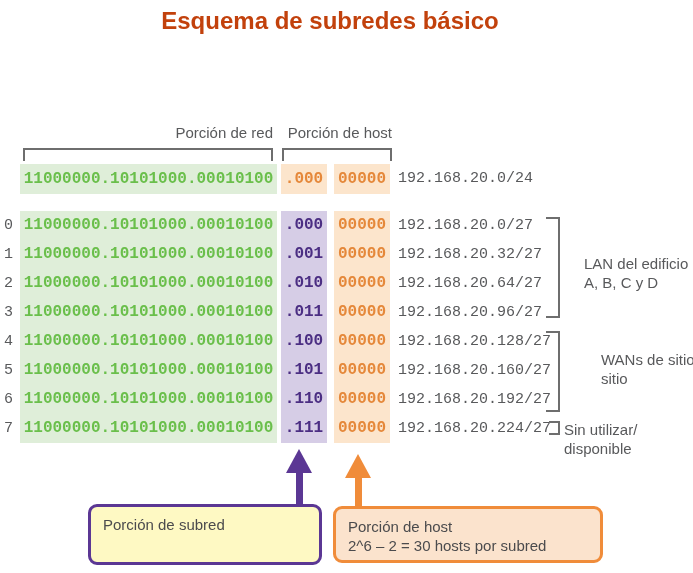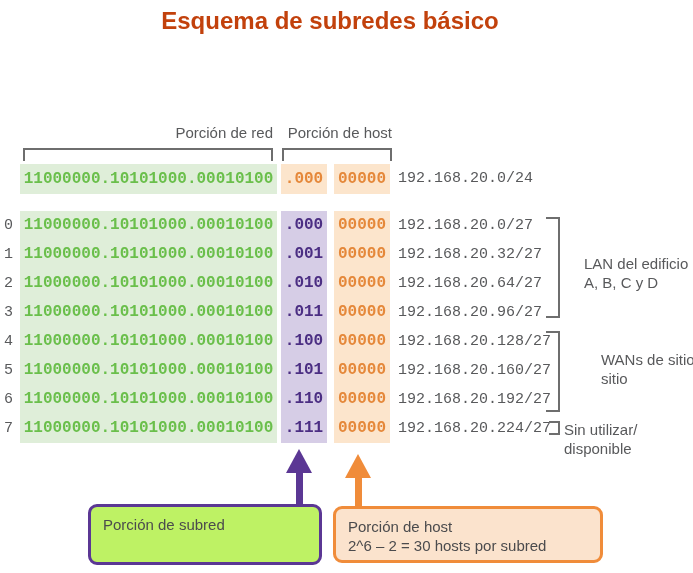--- a/index.html
+++ b/index.html
@@ -62,21 +62,21 @@
   .stem{position:absolute;width:7px;}
   .stem.purple{left:296px;top:471px;height:36px;background:#5b3794;}
   .stem.orange{left:355px;top:476px;height:32px;background:#f08c3a;}
   .head{position:absolute;width:0;height:0;border-left:13px solid transparent;border-right:13px solid transparent;}
   .head.purple{left:286px;top:449px;border-bottom:24px solid #5b3794;}
   .head.orange{left:345px;top:454px;border-bottom:24px solid #f08c3a;}
 
   
   .callout{position:absolute;box-sizing:border-box;border-radius:9px;padding:8px 0 0 12px;
            font-size:15px;line-height:19px;color:#4b4b4d;}
-  .callout.purple{left:88px;top:504px;width:234px;height:61px;background:#bef264;border:3px solid #5b3794;}
+  .callout.purple{left:88px;top:504px;width:234px;height:61px;background:#fef9c3;border:3px solid #5b3794;}
   .callout.orange{left:333px;top:506px;width:270px;height:57px;background:#fbe3cd;border:3px solid #f08c3a;}
   .callout div{white-space:nowrap;}
 </style>
 </head>
 <body>
 
 <div class="canvas">
 
   <div class="title">Esquema de subredes básico</div>
 

